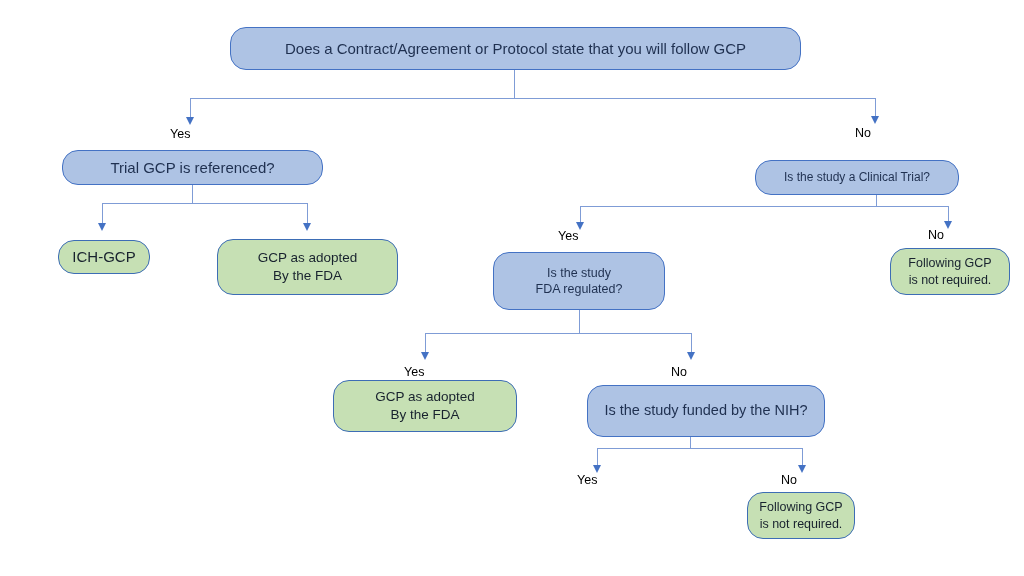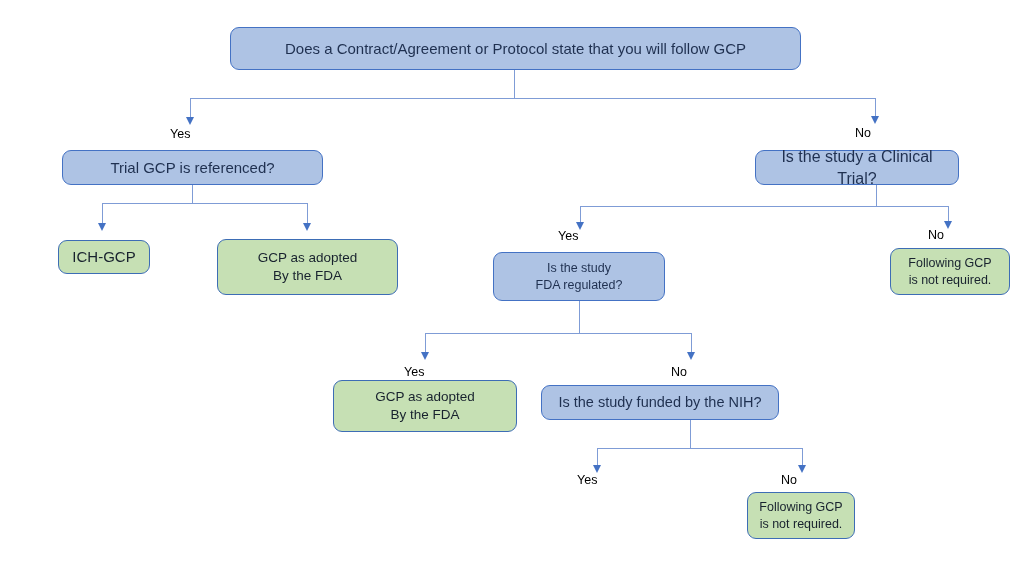--- a/index.html
+++ b/index.html
@@ -9,21 +9,21 @@
     --label-text:#000000;
   }
   html,body{margin:0;padding:0;background:#e9e9e9;}
   .canvas{
     position:relative;width:1024px;height:576px;background:var(--background);
     font-family:"Liberation Sans", sans-serif;overflow:hidden;
   }
   .node{
     position:absolute;display:flex;align-items:center;justify-content:center;
     text-align:center;white-space:pre-line;line-height:1.32;
-    border-radius:9px;box-sizing:border-box;padding:2px 6px;
+    border-radius:16px;box-sizing:border-box;padding:2px 6px;
   }
   .node.q{
     background:var(--question-fill);border:1.6px solid var(--question-border);
     color:var(--question-text);
   }
   .node.o{
     background:var(--outcome-fill);border:1.6px solid var(--outcome-border);
     color:var(--outcome-text);
   }
   .lbl{
@@ -82,24 +82,24 @@
   <div class="lbl" style="left:855px;top:126px">No</div>
   <div class="lbl" style="left:558px;top:229px">Yes</div>
   <div class="lbl" style="left:928px;top:228px">No</div>
   <div class="lbl" style="left:404px;top:365px">Yes</div>
   <div class="lbl" style="left:671px;top:365px">No</div>
   <div class="lbl" style="left:577px;top:473px">Yes</div>
   <div class="lbl" style="left:781px;top:473px">No</div>
 
   <div class="node q" style="left:230px;top:27px;width:571px;height:43px;font-size:15px">Does a Contract/Agreement or Protocol state that you will follow GCP</div>
   <div class="node q" style="left:62px;top:150px;width:261px;height:35px;font-size:15px">Trial GCP is referenced?</div>
-  <div class="node q" style="left:755px;top:150px;width:204px;height:35px;font-size:16px">Is the study a Clinical Trial?</div>
-  <div class="node q" style="left:493px;top:252px;width:172px;height:49px;font-size:12.5px">Is the study
+  <div class="node q" style="left:755px;top:160px;width:204px;height:35px;font-size:12px">Is the study a Clinical Trial?</div>
+  <div class="node q" style="left:493px;top:252px;width:172px;height:58px;font-size:12.5px">Is the study
 FDA regulated?</div>
-  <div class="node q" style="left:541px;top:385px;width:238px;height:35px;font-size:14.5px">Is the study funded by the NIH?</div>
+  <div class="node q" style="left:587px;top:385px;width:238px;height:52px;font-size:14.5px">Is the study funded by the NIH?</div>
 
   <div class="node o" style="left:58px;top:240px;width:92px;height:34px;font-size:15px">ICH-GCP</div>
   <div class="node o" style="left:217px;top:239px;width:181px;height:56px;font-size:13.5px">GCP as adopted
 By the FDA</div>
   <div class="node o" style="left:890px;top:248px;width:120px;height:47px;font-size:12.5px">Following GCP
 is not required.</div>
   <div class="node o" style="left:333px;top:380px;width:184px;height:52px;font-size:13.5px">GCP as adopted
 By the FDA</div>
   <div class="node o" style="left:747px;top:492px;width:108px;height:47px;font-size:12.5px">Following GCP
 is not required.</div>

